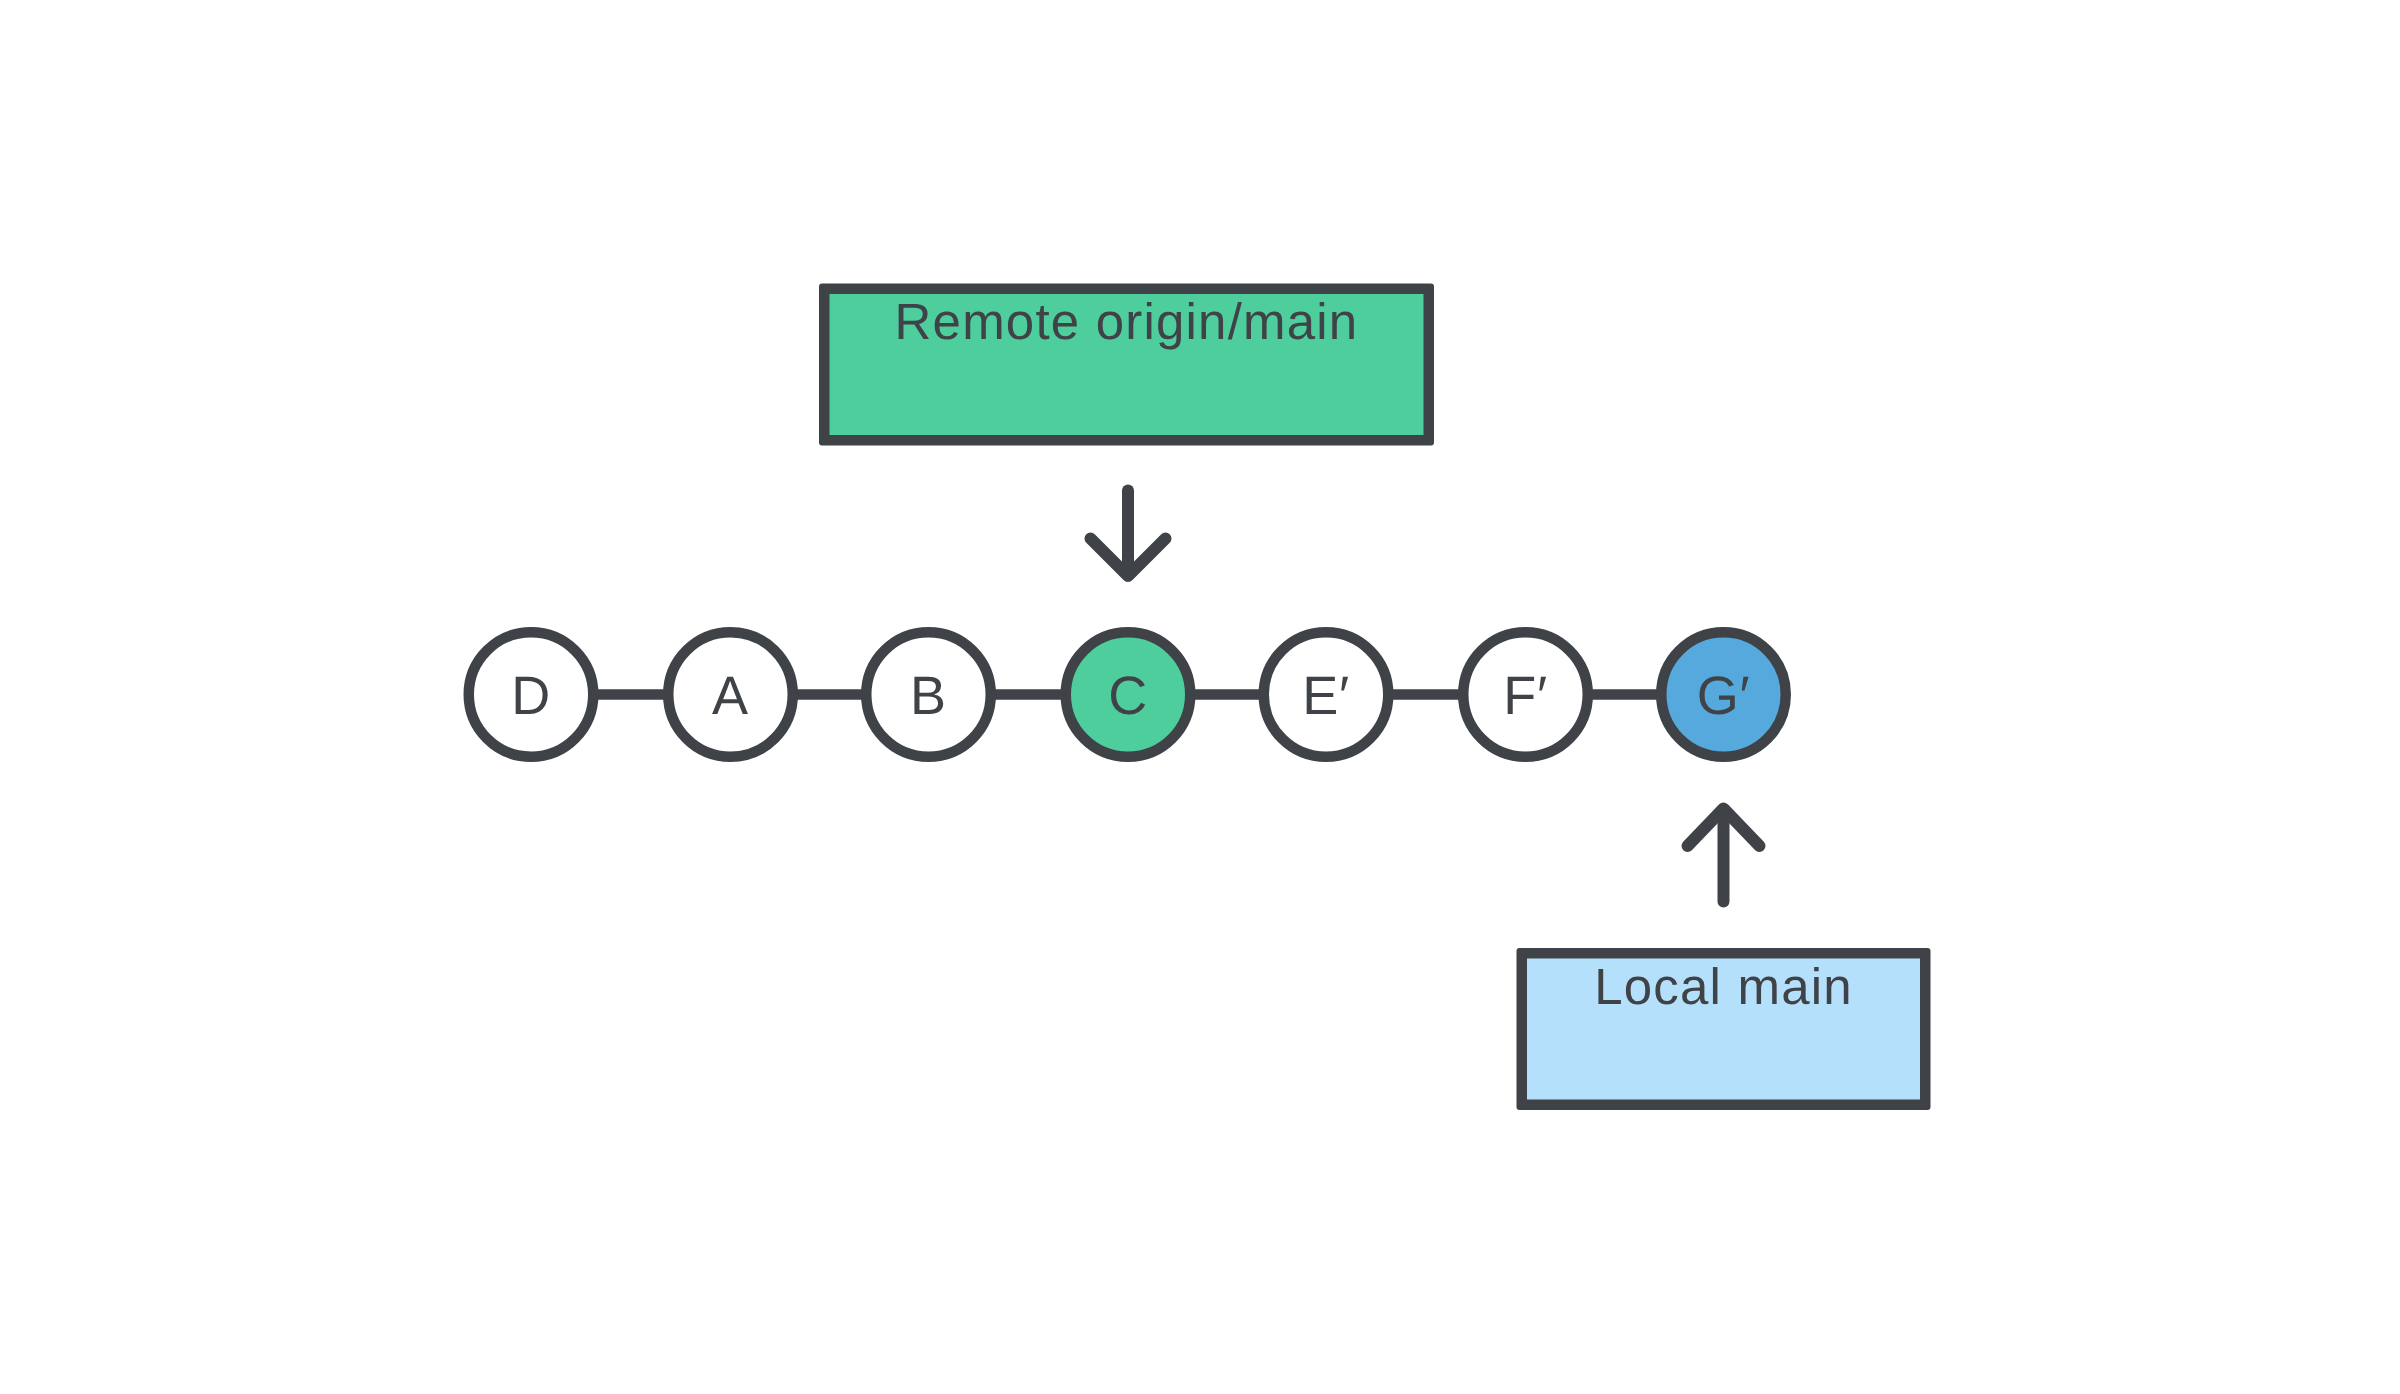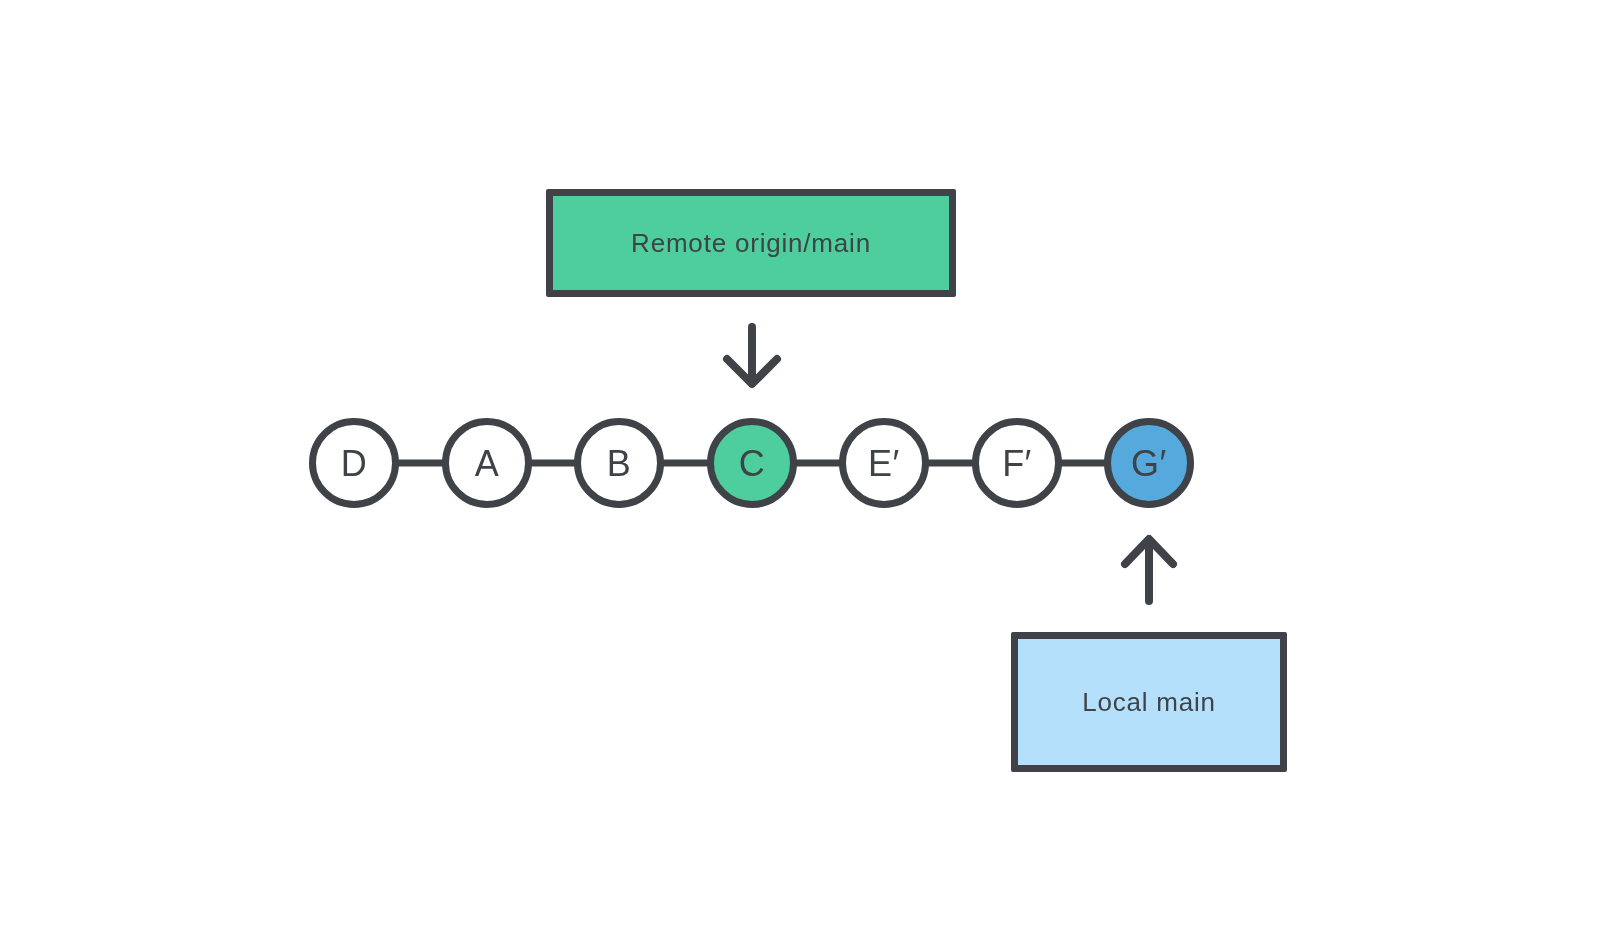--- a/index.html
+++ b/index.html
@@ -21,36 +21,36 @@
   }
   .overlay{
     position:absolute;
     left:0;top:0;
     width:1600px;height:929px;
     z-index:0;
   }
   .label-box{
     position:absolute;
     display:flex;
-    align-items:center;
+    align-items:flex-start;
     justify-content:center;
     border:7px solid var(--dark);
     border-radius:2px;
-    font-size:26px;
+    font-size:34px;
     letter-spacing:0.8px;
     z-index:2;
   }
   .label-box--remote{
     left:546px;top:189px;
     width:410px;height:108px;
     background:var(--green);
   }
   .label-box--local{
     left:1011px;top:632px;
-    width:276px;height:140px;
+    width:276px;height:108px;
     background:var(--light-blue);
   }
   .node{
     position:absolute;
     top:418px;
     width:90px;height:90px;
     border:7px solid var(--dark);
     border-radius:50%;
     background:var(--white);
     display:flex;

